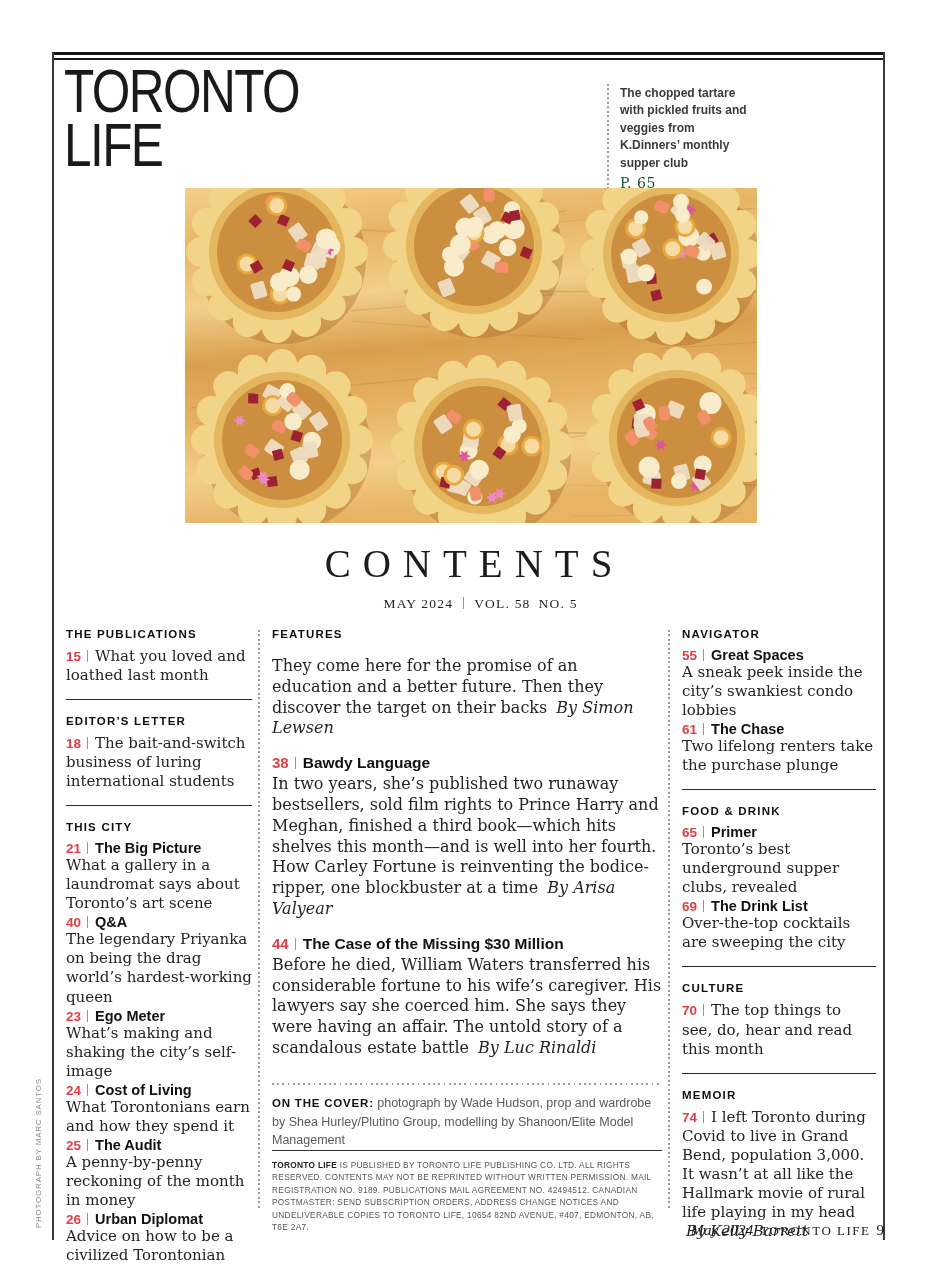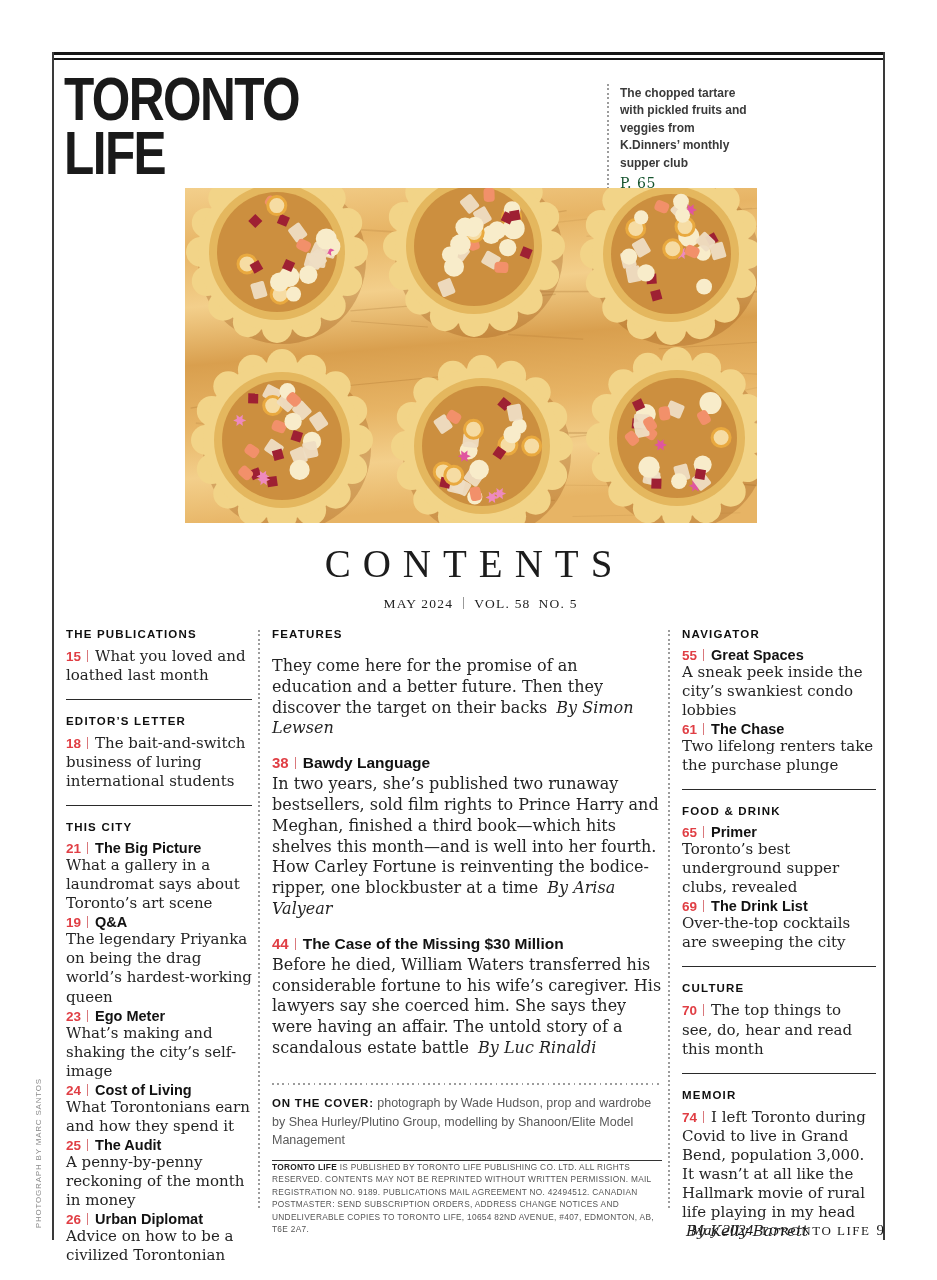--- a/index.html
+++ b/index.html
@@ -8,21 +8,21 @@
        font-family:"Liberation Sans",sans-serif;color:#242424}
 
   
   .rule-double{position:absolute;left:52px;top:52px;width:832px;height:8px;
                border-top:3px solid #161616;border-bottom:2px solid #161616}
   .rule-v{position:absolute;top:52px;width:2px;height:1188px;background:#3a3a3a}
   .rule-v.left{left:52px}
   .rule-v.right{left:883px}
 
   
-  .masthead{position:absolute;left:64px;top:72px;font-weight:bold;color:#1a1a1a;line-height:.87}
+  .masthead{position:absolute;left:64px;top:64px;font-weight:normal;color:#1a1a1a;line-height:.87}
   .m-line{display:block;font-size:62px;letter-spacing:-2px;transform:scaleX(.8);transform-origin:0 50%}
 
   
   .cap-rule{position:absolute;left:607px;top:84px;height:104px;width:1.6px;
             background:repeating-linear-gradient(to bottom,#9c9c9c 0 1.6px,transparent 1.6px 4.5px)}
   .photo-cap{position:absolute;left:620px;top:85px;width:136px}
   .photo-cap p{font-size:12px;font-weight:bold;line-height:1.45;color:#3a3a3a}
   .cap-page{font-family:"DejaVu Serif",serif;font-size:14px;color:#14532d;margin-top:3px;letter-spacing:.5px}
 
   
@@ -60,21 +60,21 @@
   #col-middle .tline{font-size:15.5px;margin-bottom:2px}
   #col-middle .desc{font-size:16px;line-height:1.3}
   #col-middle .toc-item{margin-bottom:15px}
 
   
   .cover-block{position:absolute;left:272px;top:1083px;width:390px}
   .cover-dotted{height:1.8px;margin-bottom:9px;
           background:repeating-linear-gradient(to right,#9c9c9c 0 1.8px,transparent 1.8px 5.2px)}
   .cover-text{font-size:12.5px;line-height:1.5;color:#5a5a5a}
   .cover-label{font-weight:bold;letter-spacing:.8px;color:#111;font-size:11.5px}
-  .fine-print{border-top:1.5px solid #333;margin-top:10px;
+  .fine-print{border-top:1.5px solid #333;padding-top:8px;
               font-size:8.3px;line-height:1.5;letter-spacing:.3px;color:#555}
   .fp-lead{font-weight:bold;color:#222}
 
   
   .credit{position:absolute;left:34px;top:1078px;writing-mode:vertical-rl;transform:rotate(180deg);
           font-size:8px;letter-spacing:.8px;color:#8b8b8b}
   .footer{position:absolute;top:1221px;right:53px;color:#1a1a1a;font-family:Liberation Serif, serif}
   .f-date{font-style:italic;font-size:15.5px;margin-right:7px}
   .f-mag{font-size:13px;letter-spacing:1.5px;margin-right:6px}
   .f-page{font-size:15px}
@@ -447,21 +447,21 @@
       </div>
     </section>
     <div class="sec-rule"></div>
     <section class="toc-section">
       <h3 class="sec-head">THIS CITY</h3>
       <div class="toc-item">
         <div class="tline"><span class="num">21</span><span class="bar"></span><span class="ttl">The Big Picture</span></div>
         <p class="desc">What a gallery in a laundromat says about Toronto’s art scene</p>
       </div>
       <div class="toc-item">
-        <div class="tline"><span class="num">19</span><span class="bar"></span><span class="ttl">Q&amp;A</span></div>
+        <div class="tline"><span class="num">40</span><span class="bar"></span><span class="ttl">Q&amp;A</span></div>
         <p class="desc">The legendary Priyanka on being the drag world’s hardest-working queen</p>
       </div>
       <div class="toc-item">
         <div class="tline"><span class="num">23</span><span class="bar"></span><span class="ttl">Ego Meter</span></div>
         <p class="desc">What’s making and shaking the city’s self-image</p>
       </div>
       <div class="toc-item">
         <div class="tline"><span class="num">24</span><span class="bar"></span><span class="ttl">Cost of Living</span></div>
         <p class="desc">What Torontonians earn and how they spend it</p>
       </div>

